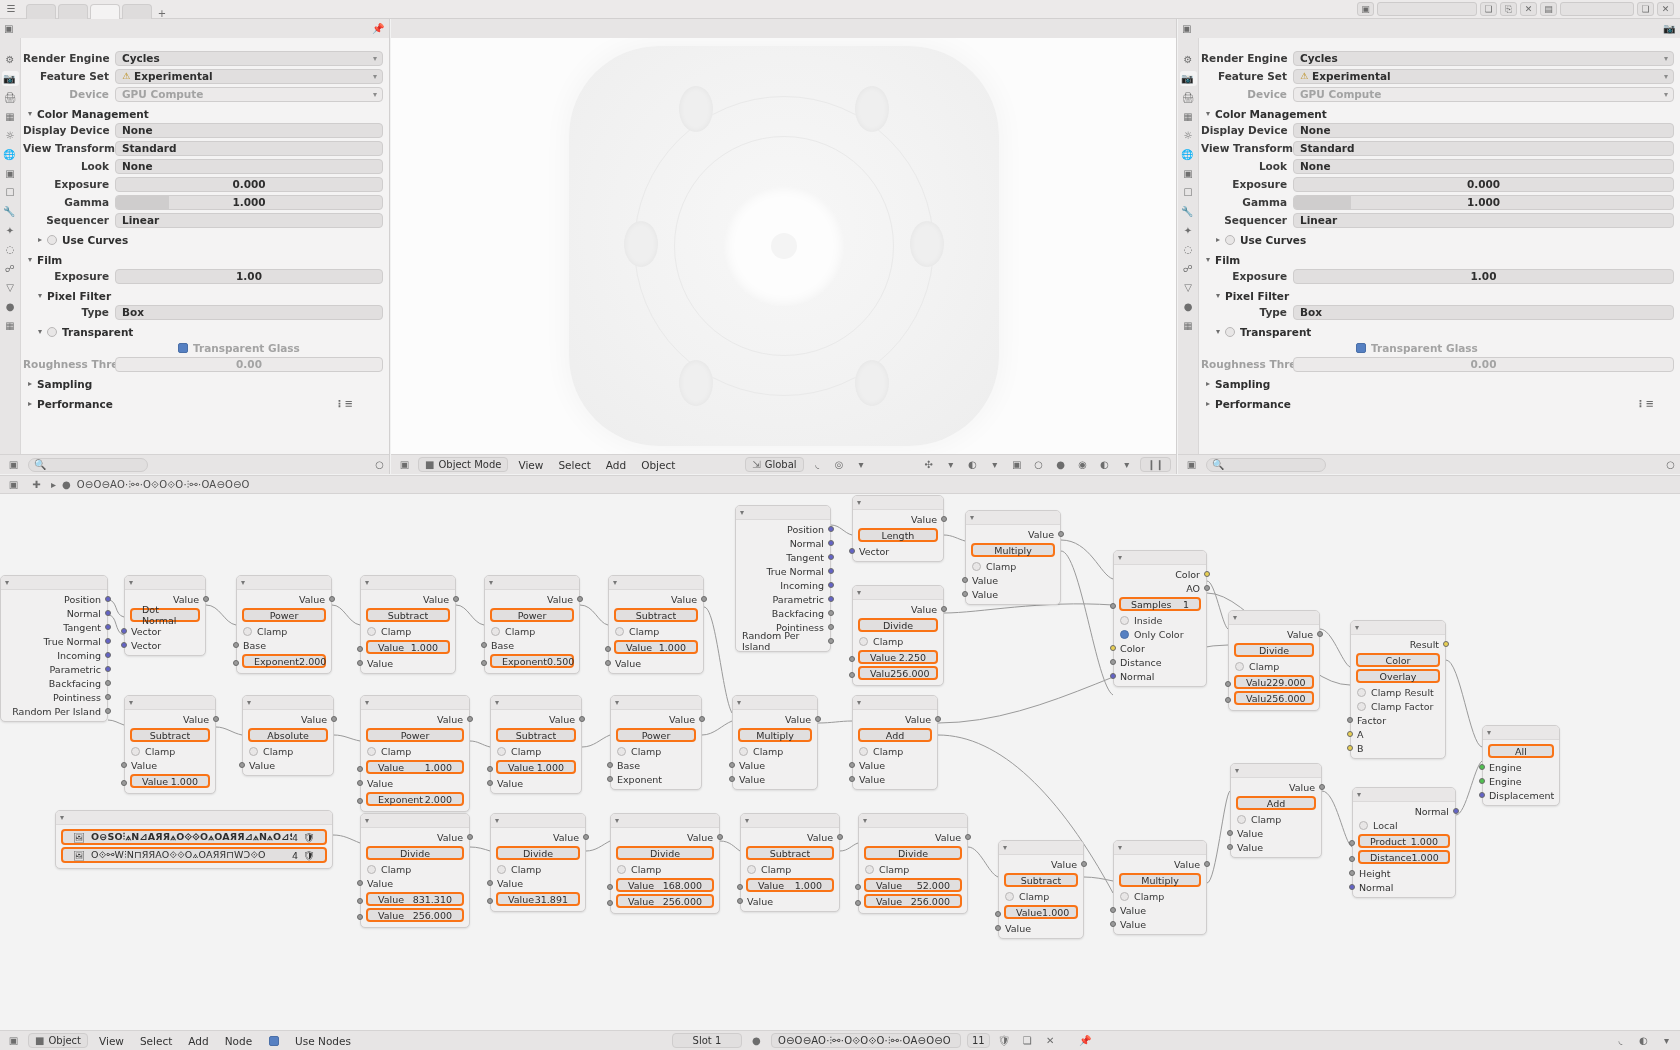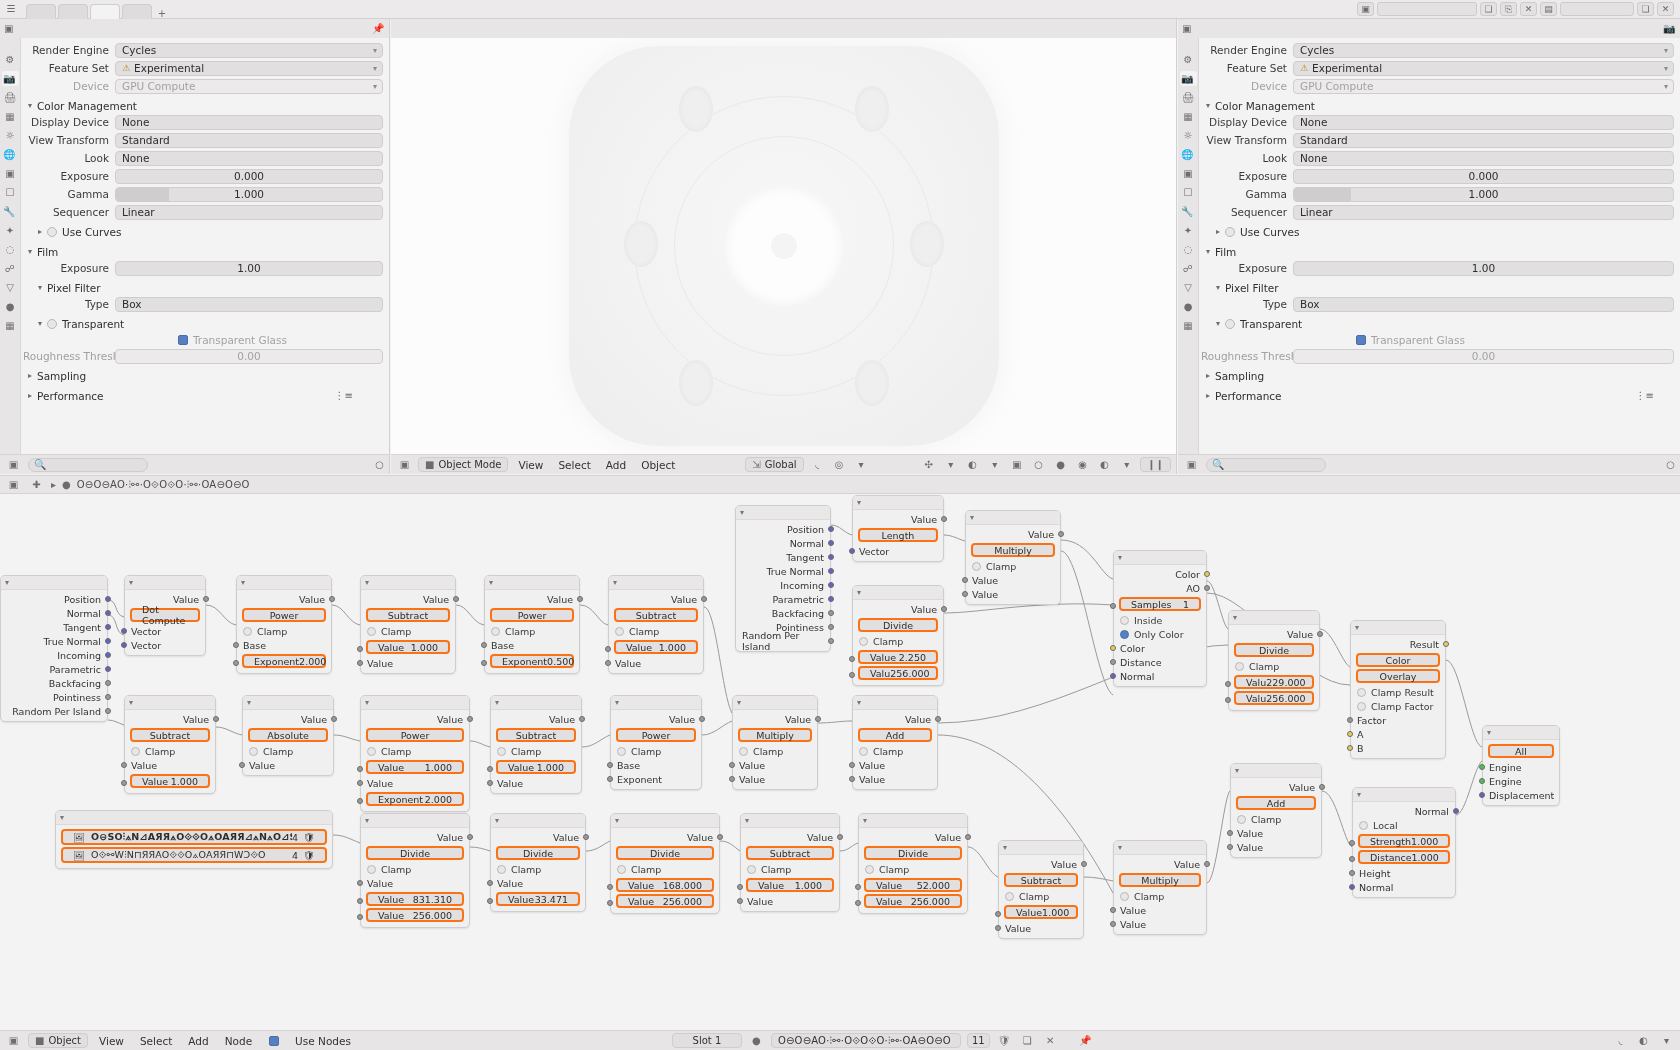--- a/index.html
+++ b/index.html
@@ -46,21 +46,21 @@
   
   .props { background: #f4f3f3; border-right: 1px solid #d2d0d0; }
   .props-head { height: 19px; background: #e7e5e5; display:flex; align-items:center; padding:0 4px; justify-content: space-between;}
   .props-body { display: flex; height: calc(100% - 19px); }
   .props-tabs {
     width: 21px; background: #e7e5e5; border-right: 1px solid #d9d7d7;
     padding-top: 14px; display: flex; flex-direction: column; align-items: center; gap: 4px;
   }
   .props-tabs .ptab { width: 17px; height: 15px; display:flex;align-items:center;justify-content:center; color:#6f6f6f; font-size:10px; border-radius:3px;}
   .props-tabs .ptab.sel { background: #f4f3f3; }
-  .props-main { flex: 1; padding: 4px 6px 4px 2px; overflow: hidden; }
+  .props-main { flex: 1; padding: 12px 6px 4px 2px; overflow: hidden; font-weight: bold; }
 
   .row { display: flex; align-items: center; height: 16px; margin-bottom: 2px; }
   .row .lbl { width: 92px; text-align: right; padding-right: 6px; color: #3b3b3b; font-size: 10.5px; white-space: nowrap; }
   .row .lbl.dim { color: #a0a0a0; }
   .field {
     flex: 1; height: 15px; background: #e1dfdf; border: 1px solid #cfcdcd;
     border-radius: 4px; display: flex; align-items: center; padding: 0 6px;
     font-size: 10.5px; color: #2e2e2e; position: relative;
   }
   .field.dim { color: #a3a3a3; background: #eceaea; }
@@ -670,21 +670,21 @@
           </div>
           <div class="node" style="left: 124px; top: 80px; width: 82px;">
             <div class="nhead">
               <span>▾</span>
             </div>
             <div class="nbody">
               <div class="sock out">
                 <span>Value</span>
                 <span class="dot r d-gray"></span>
               </div>
-              <div class="nfield one">Dot Compute</div>
+              <div class="nfield one">Dot Normal</div>
               <div class="sock">
                 <span class="dot l d-purple"></span>
                 <span>Vector</span>
               </div>
               <div class="sock">
                 <span class="dot l d-purple"></span>
                 <span>Vector</span>
               </div>
             </div>
           </div>
@@ -1246,21 +1246,21 @@
               <div class="sock out">
                 <span>Normal</span>
                 <span class="dot r d-purple"></span>
               </div>
               <div class="ncheck">
                 <span class="chk"></span>
                 <span>Local</span>
               </div>
               <div style="position: relative;">
                 <div class="nfield">
-                  <span>Strength</span>
+                  <span>Product</span>
                   <span>1.000</span>
                 </div>
                 <span class="dot l d-gray" style="top: 6px;"></span>
               </div>
               <div style="position: relative;">
                 <div class="nfield">
                   <span>Distance</span>
                   <span>1.000</span>
                 </div>
                 <span class="dot l d-gray" style="top: 6px;"></span>
@@ -1342,21 +1342,21 @@
                 <span class="chk"></span>
                 <span>Clamp</span>
               </div>
               <div class="sock">
                 <span class="dot l d-gray"></span>
                 <span>Value</span>
               </div>
               <div style="position: relative;">
                 <div class="nfield">
                   <span>Value</span>
-                  <span>33.471</span>
+                  <span>31.891</span>
                 </div>
                 <span class="dot l d-gray" style="top: 6px;"></span>
               </div>
             </div>
           </div>
           <div class="node" style="left: 610px; top: 318px; width: 110px;">
             <div class="nhead">
               <span>▾</span>
             </div>
             <div class="nbody">

